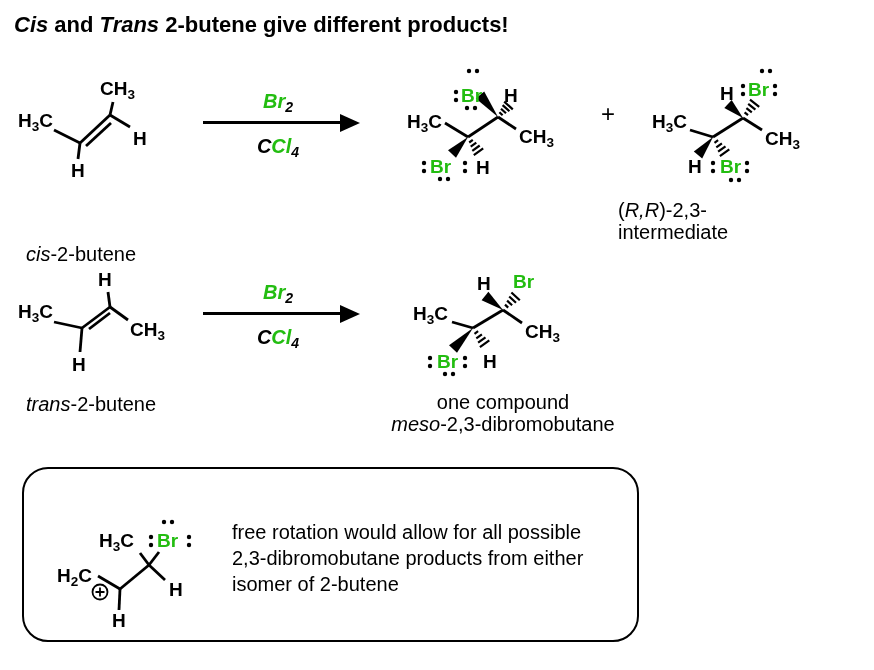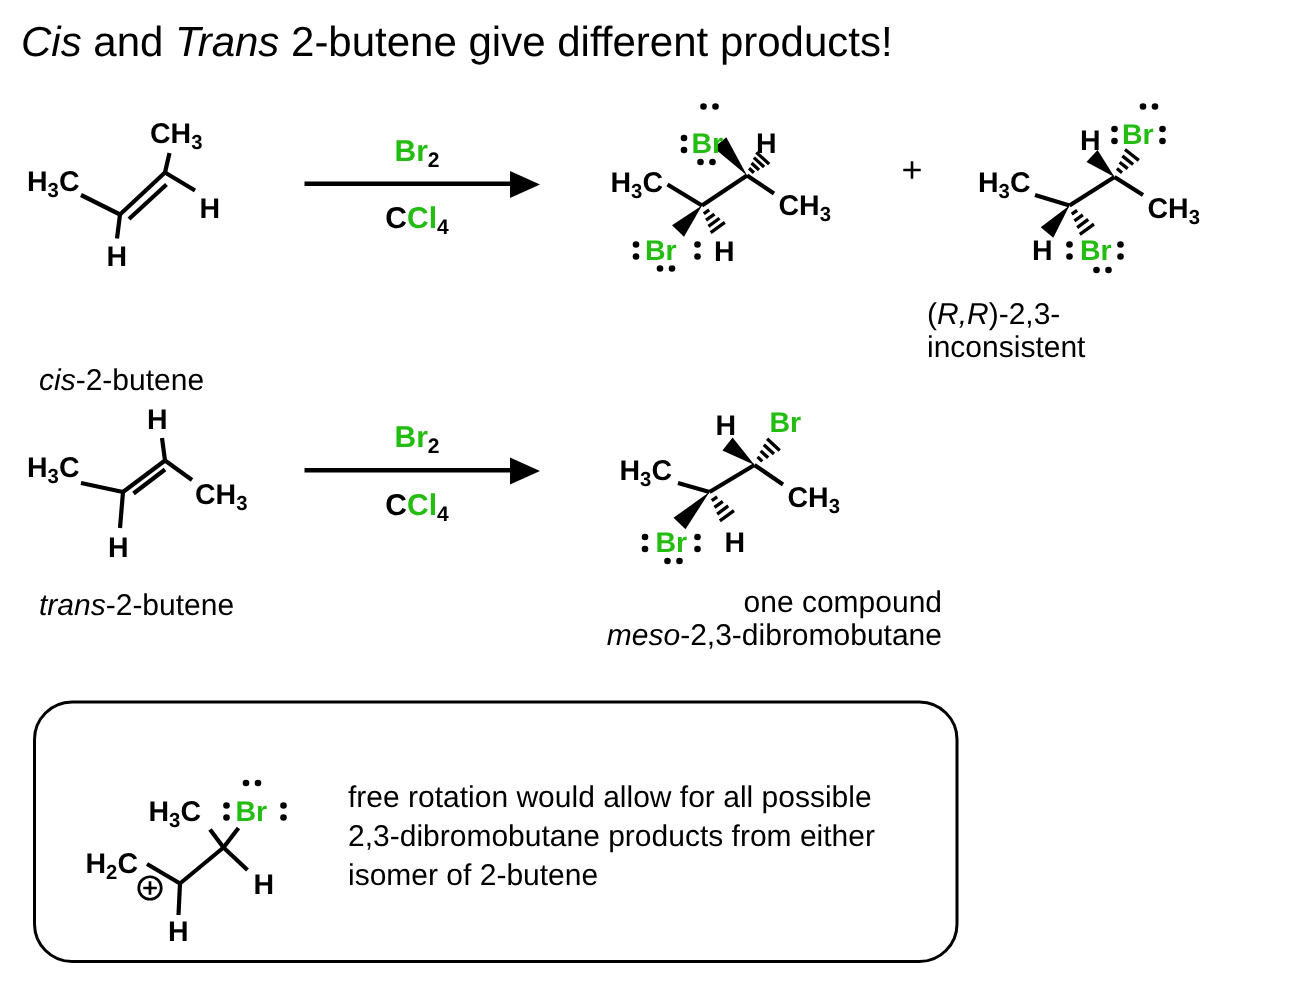--- a/index.html
+++ b/index.html
@@ -1,23 +1,23 @@
 <!DOCTYPE html>
 <html style="--green: #23bd11;"><head>
 <meta charset="utf-8">
 <style>
   html,body{margin:0;padding:0;background:#fff;}
   #page{position:relative;width:874px;height:670px;background:#fff;overflow:hidden;
         font-family:"Liberation Sans",sans-serif;color:#000;}
   .abs{position:absolute;}
-  .title{font-size:28px;font-weight:normal;white-space:nowrap;}
+  .title{font-size:22px;font-weight:bold;white-space:nowrap;}
   .ital{font-style:italic;}
   .cap{font-size:20px;white-space:nowrap;line-height:22px;}
-  .cap-center{text-align:right;}
-  .reagent{font-size:20px;font-weight:bold;text-align:center;white-space:nowrap;}
+  .cap-center{text-align:center;}
+  .reagent{font-size:20px;font-weight:bold;text-align:center;white-space:nowrap;font-style:italic;}
   .grn-t{color:var(--green,#23bd11);}
   .subt{font-size:14px;vertical-align:-4px;font-weight:bold;}
   .plus-big{font-size:24px;}
   .arrow-line{background:#000;height:3px;}
   .arrowhead{width:0;height:0;border-top:9px solid transparent;
              border-bottom:9px solid transparent;border-left:20px solid #000;}
   .notebox{border:2.5px solid #000;border-radius:26px;background:#fff;}
   .boxhead{font-size:20px;white-space:nowrap;}
   .boxbody{font-size:20px;line-height:26px;white-space:nowrap;}
   
@@ -114,21 +114,21 @@
     </g>
     <text class="at" x="72" y="38"><tspan>H</tspan></text>
     <text class="at grn" x="100" y="34"><tspan>Br</tspan></text>
     <text class="at" x="4" y="66"><tspan>H</tspan><tspan class="s" dy="4">3</tspan><tspan dy="-4">C</tspan></text>
     <text class="at" x="117" y="83"><tspan>CH</tspan><tspan class="s" dy="4">3</tspan></text>
     <text class="at" x="40" y="111"><tspan>H</tspan></text>
     <text class="at grn" x="72" y="111"><tspan>Br</tspan></text>
   </svg>
   <div class="abs cap" style="left:618px;top:199px;">
     <div><span>(</span><span class="ital">R,R</span><span>)-2,3-</span></div>
-    <div>inconsistent</div>
+    <div>intermediate</div>
   </div>
 
   <svg class="abs" style="left:8px;top:262px;" width="175" height="130" viewBox="0 0 175 130">
     <line class="bond" x1="46" y1="60" x2="74" y2="66"></line>
     <line class="bond" x1="74" y1="66" x2="102" y2="45"></line>
     <line class="bond" x1="81" y1="67" x2="102" y2="51"></line>
     <line class="bond" x1="102" y1="45" x2="100" y2="30"></line>
     <line class="bond" x1="102" y1="45" x2="120" y2="58"></line>
     <line class="bond" x1="74" y1="66" x2="72" y2="90"></line>
     <text class="at" x="90" y="24"><tspan>H</tspan></text>

